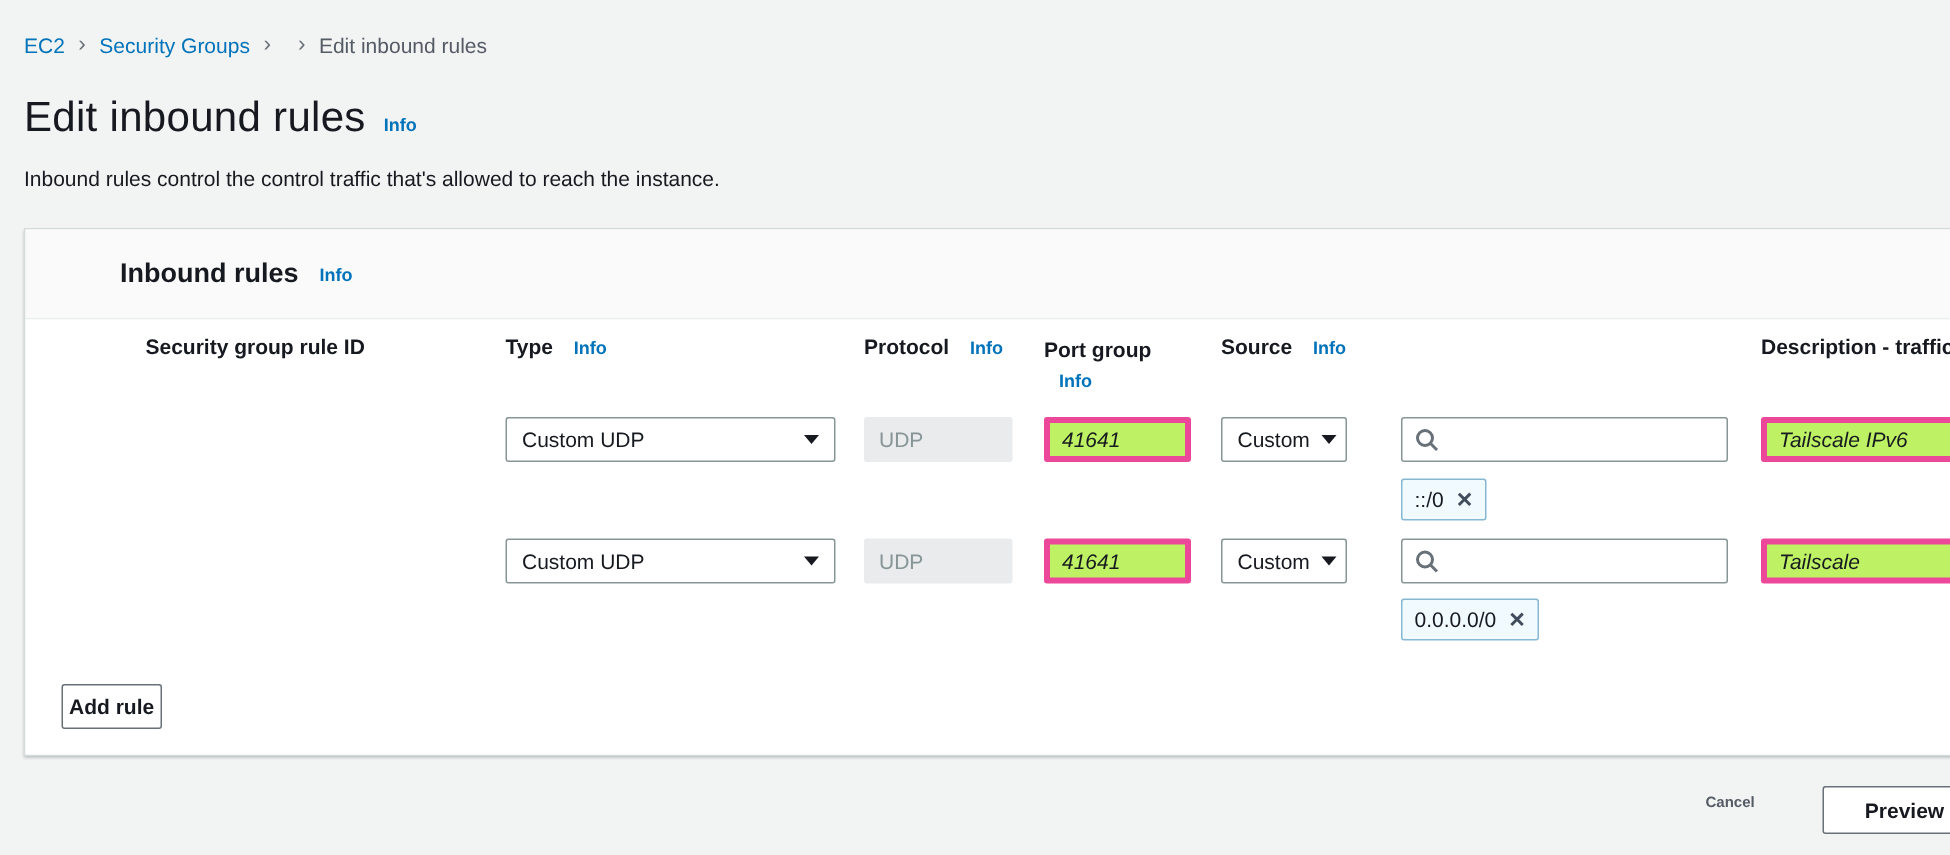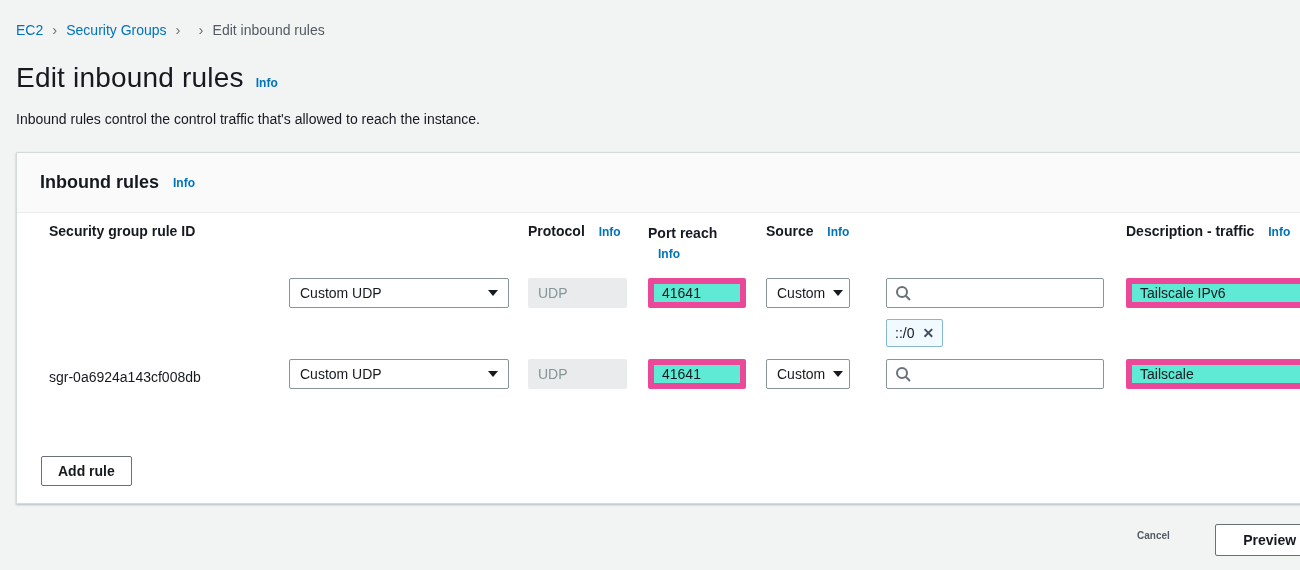--- a/index.html
+++ b/index.html
@@ -35,26 +35,26 @@
     width:1330px; height:352px;
     background:#ffffff;
     border:1px solid #d5dbdb;
     box-shadow:0 1px 2px 0 rgba(0,28,36,.25);
   }
   .panel-header {
     height:60px; background:#fafafa;
     border-bottom:1px solid #eaeded;
     display:flex; align-items:center; padding-left:23px;
   }
-  .panel-title { font-size:18px; font-weight:700; color:#16191f; }
+  .panel-title { font-size:18px; font-weight:700; color:#16191f;margin-left:40px; }
   .panel-header .info-link { margin-left:14px; }
   .panel-body { position:relative; height:290px; background:#ffffff; }
 
   
-  .cell { position:absolute; }
+  .cell { position:absolute;margin-left:48px; }
   .c-id     { left:32px;   width:230px; }
   .c-type   { left:272px;  width:220px; }
   .c-proto  { left:511px;  width:99px;  }
   .c-port   { left:631px;  width:98px;  }
   .c-src    { left:749px;  width:84px;  }
   .c-search { left:869px;  width:218px; }
   .c-desc   { left:1109px; width:260px; }
   .hdr { top:10px; font-weight:700; font-size:14px; color:#16191f; }
   .hdr .info-link { margin-left:10px; font-weight:700; }
   .c-port.hdr { width:90px; line-height:20px; }
@@ -70,23 +70,23 @@
     display:flex; align-items:center; justify-content:space-between;
     padding:0 10px; cursor:pointer; font-size:14px; color:#16191f;
   }
   .caret {
     width:0; height:0; margin-left:8px;
     border-left:5px solid transparent; border-right:5px solid transparent;
     border-top:6px solid #16191f;
   }
   .text-input {
     height:30px; width:100%;
-    border:6px solid #ec4899; border-radius:2px;
+    border:4px solid #ec4899; border-radius:2px;
     padding:0 8px; font-size:14px; color:#16191f;
-    font-family:"Liberation Sans", sans-serif; background:#5eead4;
+    font-family:"Liberation Sans", sans-serif; background:#bef264;font-style:italic;
   }
   .disabled-field {
     height:30px; background:#e9ebed; border-radius:2px;
     display:flex; align-items:center; padding:0 10px;
     color:#879596; font-size:14px;
   }
   .search-box {
     height:30px; border:1px solid #879596; border-radius:2px;
     background:#fff; display:flex; align-items:center; padding:0 8px;
   }
@@ -100,21 +100,21 @@
     display:inline-flex; align-items:center; gap:8px;
     height:28px; padding:0 8px;
     background:#f1faff; border:1px solid #86b8d4; border-radius:2px;
     font-size:14px; color:#16191f;
   }
   .token-close { cursor:pointer; color:#414d5c; font-size:14px; font-weight:700; line-height:1; }
   .token-close::before { content:"✕"; }
 
   .btn {
     display:inline-flex; align-items:center; justify-content:center;
-    height:30px; padding:0 16px;
+    height:30px; padding:0 4px;
     background:#fff; border:1px solid #687078; border-radius:2px;
     font-size:14px; font-weight:700; color:#16191f;
     font-family:"Liberation Sans", sans-serif; cursor:pointer;text-align:right;
   }
   .add-rule-btn { position:absolute; left:24px; top:243px; }
 
   
   .footer-actions {
     position:absolute; left:0; top:524px; width:1300px;
     display:flex; align-items:center;
@@ -147,26 +147,30 @@
   <header class="panel-header">
     <h2 class="panel-title">Inbound rules</h2>
     <a class="info-link">Info</a>
   </header>
 
   <div class="panel-body">
 
     <div class="cell hdr c-id">
       <span>Security group rule ID</span>
     </div>
+    <div class="cell hdr c-type">
+      <span>Type</span>
+      <a class="info-link">Info</a>
+    </div>
     <div class="cell hdr c-proto">
       <span>Protocol</span>
       <a class="info-link">Info</a>
     </div>
     <div class="cell hdr c-port">
-      <span>Port reach</span>
+      <span>Port group</span>
       <a class="info-link">Info</a>
     </div>
     <div class="cell hdr c-src">
       <span>Source</span>
       <a class="info-link">Info</a>
     </div>
     <div class="cell hdr c-desc" style="white-space:nowrap;">
       <span>Description - traffic</span>
       <a class="info-link">Info</a>
     </div>
@@ -195,21 +199,20 @@
     <div class="cell c-search r1-token">
       <span class="token">
         <span>::/0</span>
         <span class="token-close"></span>
       </span>
     </div>
     <div class="cell c-desc r1">
       <input class="text-input" type="text" value="Tailscale IPv6" style="">
     </div>
 
-    <div class="cell c-id r2-id rule-id">sgr-0a6924a143cf008db</div>
     <div class="cell c-type r2 select">
       <span>Custom UDP</span>
       <span class="caret"></span>
     </div>
     <div class="cell c-proto r2 disabled-field">
       <span>UDP</span>
     </div>
     <div class="cell c-port r2">
       <input class="text-input" type="text" value="41641" style="">
     </div>
@@ -217,20 +220,26 @@
       <span>Custom</span>
       <span class="caret"></span>
     </div>
     <div class="cell c-search r2 search-box">
       <svg width="16" height="16" viewBox="0 0 16 16">
         <circle cx="7" cy="7" r="5" fill="none" stroke="#687078" stroke-width="2"></circle>
         <line x1="10.7" y1="10.7" x2="15" y2="15" stroke="#687078" stroke-width="2"></line>
       </svg>
       <input class="search-input" type="text" style="">
     </div>
+    <div class="cell c-search r2-token">
+      <span class="token">
+        <span>0.0.0.0/0</span>
+        <span class="token-close"></span>
+      </span>
+    </div>
     <div class="cell c-desc r2">
       <input class="text-input" type="text" value="Tailscale" style="">
     </div>
 
     <button class="btn add-rule-btn">Add rule</button>
   </div>
 </section>
 
 <div class="footer-actions">
   <a class="cancel-link">Cancel</a>

